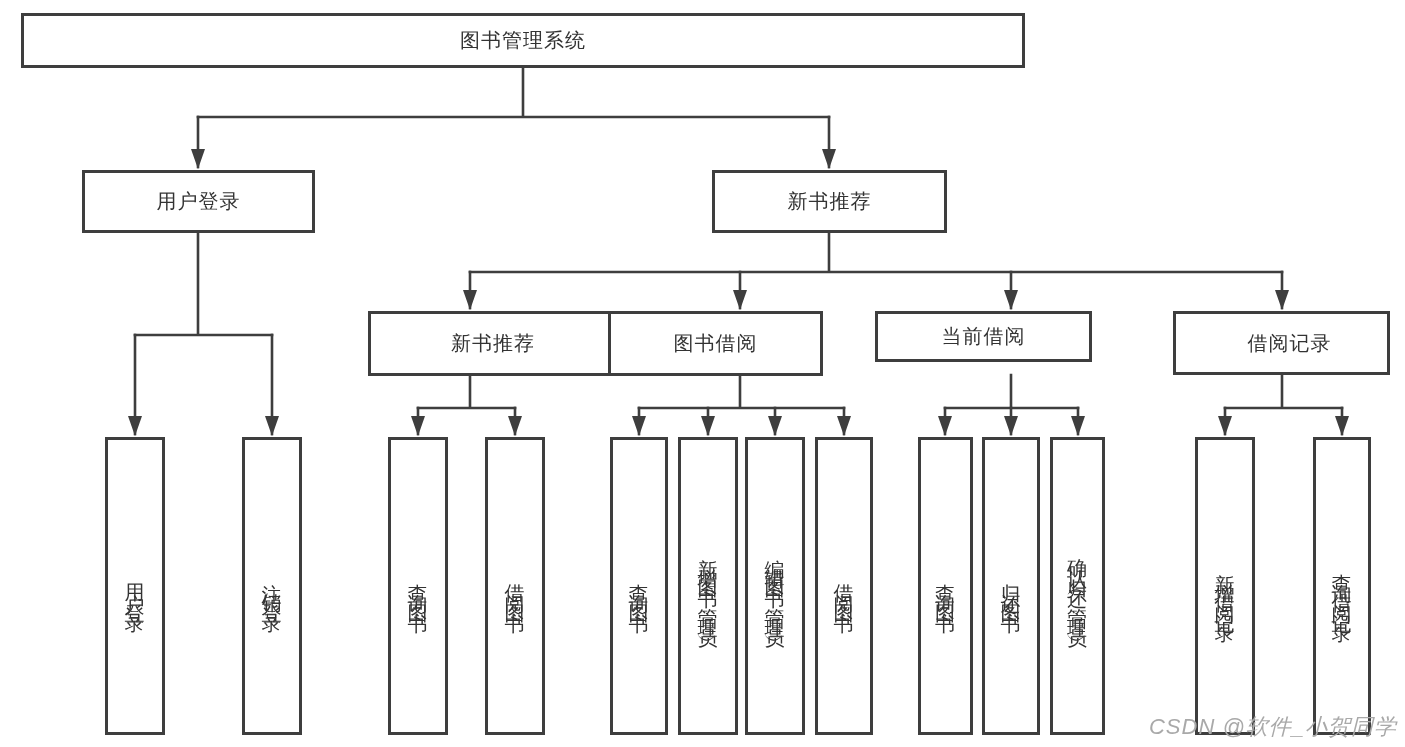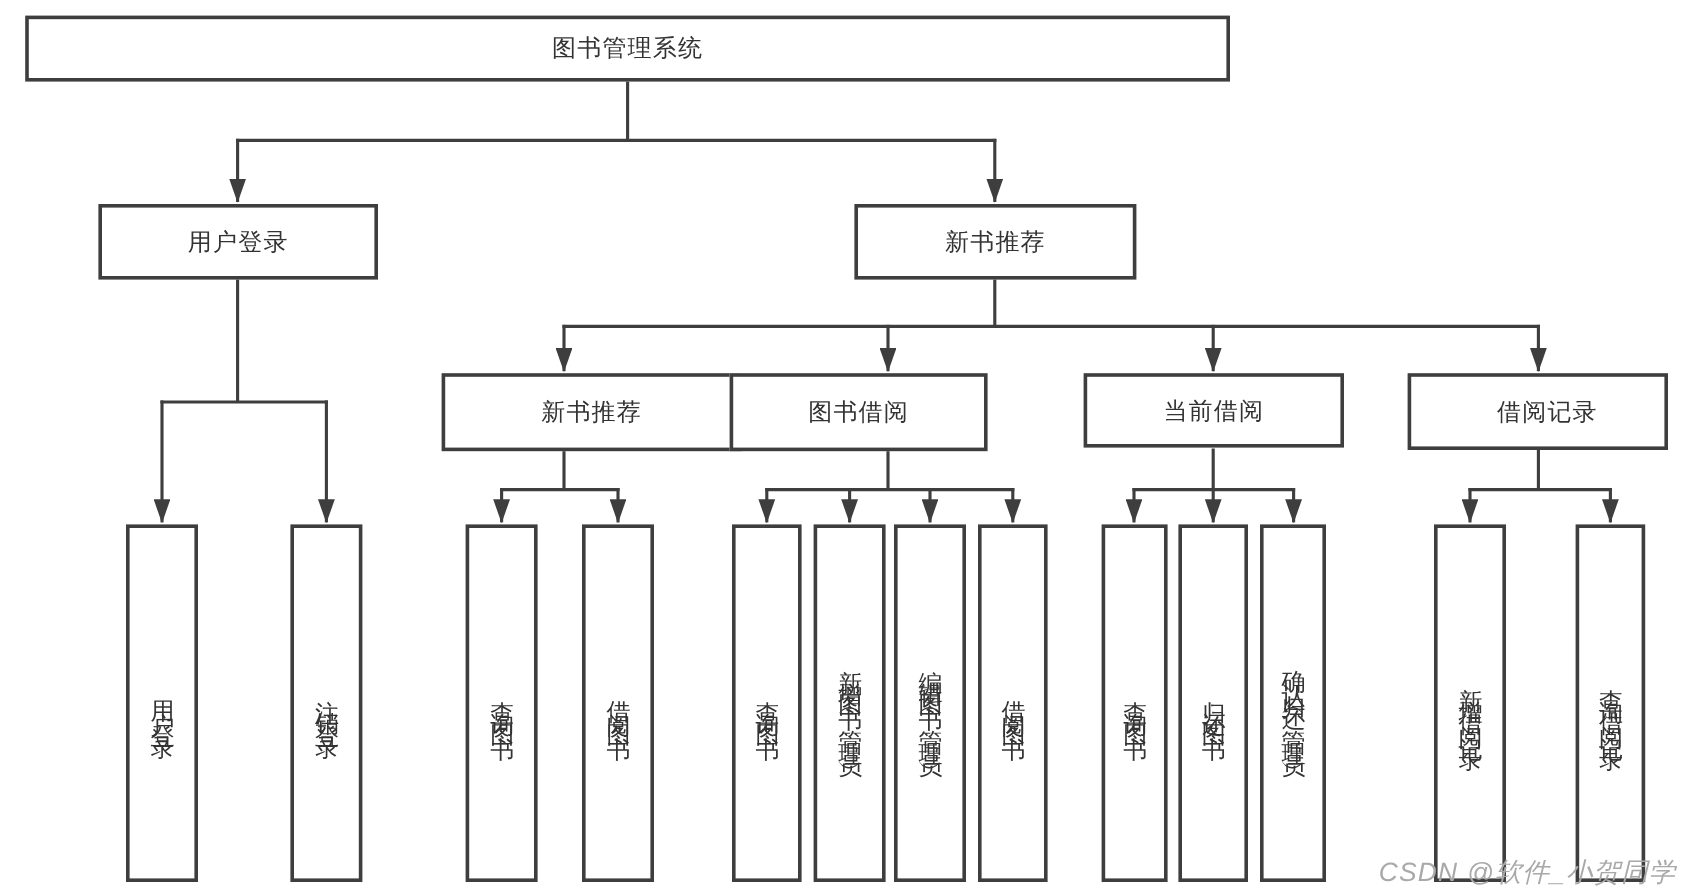--- a/index.html
+++ b/index.html
@@ -35,21 +35,21 @@
     line-height:1;
     letter-spacing:10px;
     padding-top:4px;
   }
   
   .p-root   {left:21px;  top:13px;  width:1004px; height:55px;}
   .p-login  {left:82px;  top:170px; width:233px;  height:63px;}
   .p-mgmt   {left:712px; top:170px; width:235px;  height:63px;}
   .p-g0     {left:368px; top:311px; width:250px;  height:65px;}
   .p-g1     {left:608px; top:311px; width:215px;  height:65px;}
-  .p-g2     {left:903px; top:311px; width:217px;  height:62px;}
+  .p-g2     {left:875px; top:311px; width:217px;  height:51px;}
   .p-g3     {left:1173px;top:311px; width:217px;  height:64px;padding-left:16px;}
   .p-l-login0{left:105px; top:437px; width:60px; height:298px;}
   .p-l-login1{left:242px; top:437px; width:60px; height:298px;}
   .p-l-g0-0 {left:388px; top:437px; width:60px; height:298px;}
   .p-l-g0-1 {left:485px; top:437px; width:60px; height:298px;}
   .p-l-g1-0 {left:610px; top:437px; width:58px; height:298px;}
   .p-l-g1-1 {left:678px; top:437px; width:60px; height:298px;}
   .p-l-g1-2 {left:745px; top:437px; width:60px; height:298px;}
   .p-l-g1-3 {left:815px; top:437px; width:58px; height:298px;}
   .p-l-g2-0 {left:918px; top:437px; width:55px; height:298px;}

